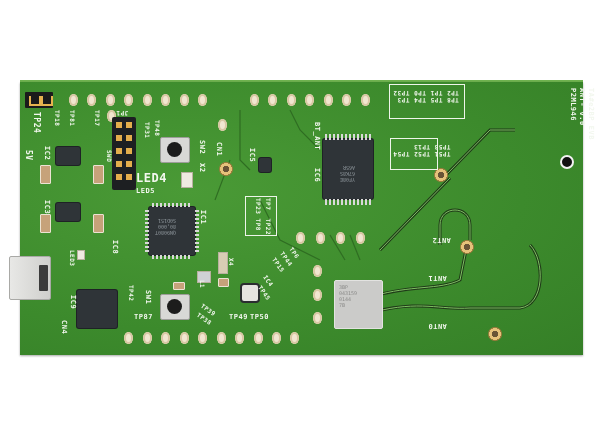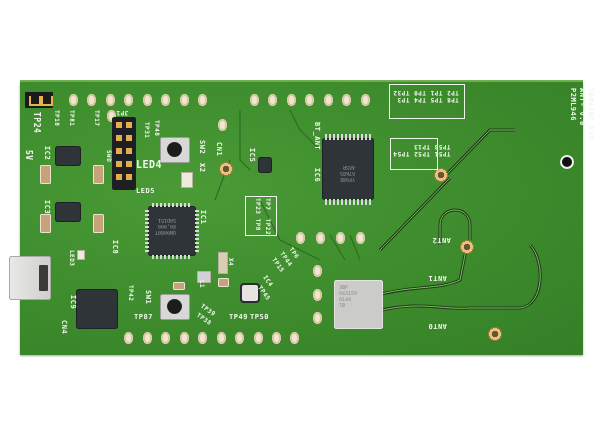--- a/index.html
+++ b/index.html
@@ -191,21 +191,21 @@
 <div class="silk rot90" style="left:32px;top:150px">5V</div>
 <div class="silk rot90" style="left:50px;top:146px;font-size:7px">IC2</div>
 <div class="silk rot90" style="left:50px;top:200px;font-size:7px">IC3</div>
 <div class="silk rot90" style="left:60px;top:110px;font-size:6px">TP18</div>
 <div class="silk rot90" style="left:75px;top:110px;font-size:6px">TP81</div>
 <div class="silk rot90" style="left:100px;top:110px;font-size:6px">TP17</div>
 <div class="silk rot180" style="left:116px;top:110px;font-size:6px">JP1</div>
 <div class="silk rot90" style="left:112px;top:150px;font-size:6px">SWD</div>
 <div class="silk rot90" style="left:160px;top:120px;font-size:6px">TP48</div>
 <div class="silk rot90" style="left:150px;top:122px;font-size:6px">TP31</div>
-<div class="silk" style="left:136px;top:160px;font-size:10px">LED4</div>
+<div class="silk" style="left:136px;top:172px;font-size:12px">LED4</div>
 <div class="silk" style="left:136px;top:188px;font-size:7px">LED5</div>
 <div class="silk rot90" style="left:205px;top:140px;font-size:7px">SW2</div>
 <div class="silk rot90" style="left:205px;top:163px;font-size:7px">X2</div>
 <div class="silk rot90" style="left:222px;top:142px;font-size:7px">CN1</div>
 <div class="silk rot90" style="left:255px;top:148px;font-size:7px">IC5</div>
 <div class="silk rot90" style="left:320px;top:122px;font-size:7px">BT_ANT</div>
 <div class="silk rot90" style="left:320px;top:168px;font-size:7px">IC6</div>
 <div class="silk rot90" style="left:206px;top:210px;font-size:7px">IC1</div>
 <div class="silk rot90" style="left:272px;top:198px;font-size:6px;line-height:8px;white-space:pre"><span>TP7</span>  <span>TP22</span></div>
 <div class="silk rot90" style="left:262px;top:198px;font-size:6px;line-height:8px;white-space:pre"><span>TP23</span> <span>TP8</span></div>

